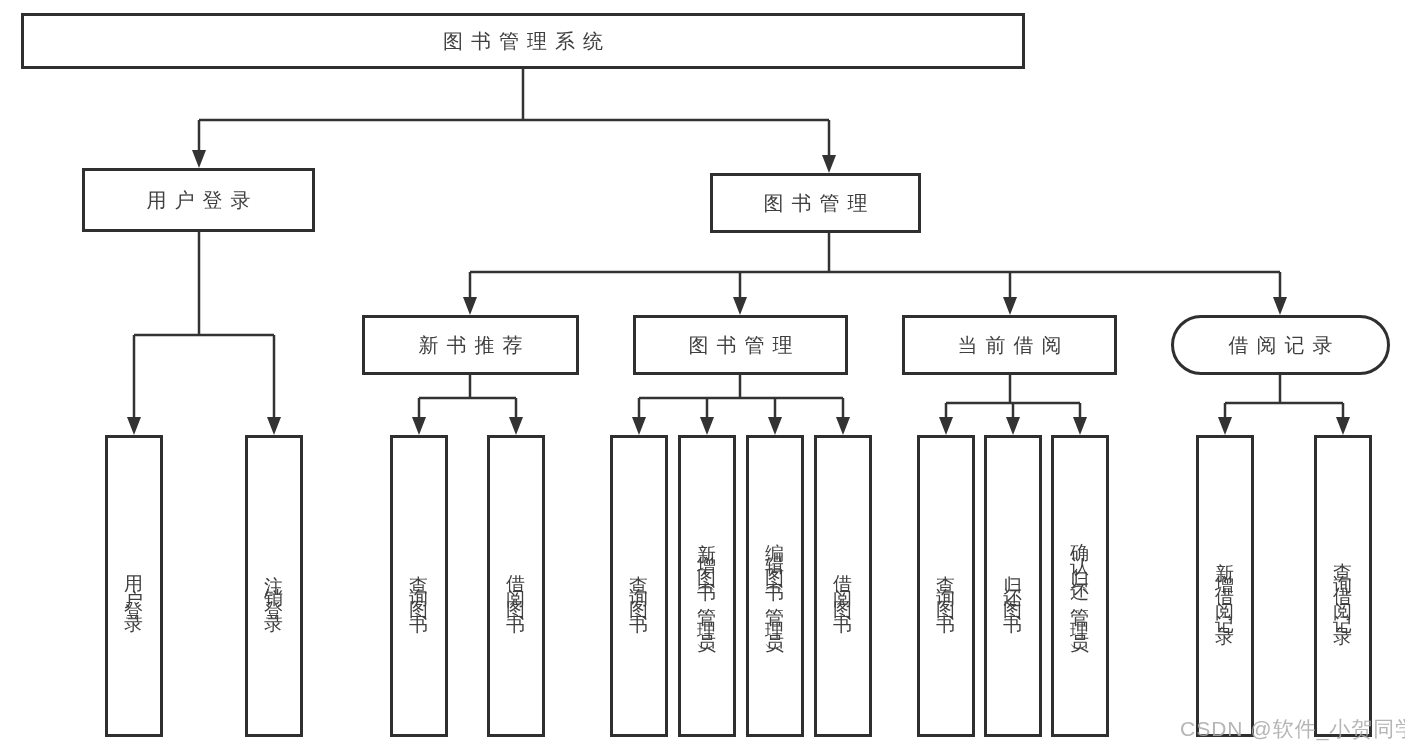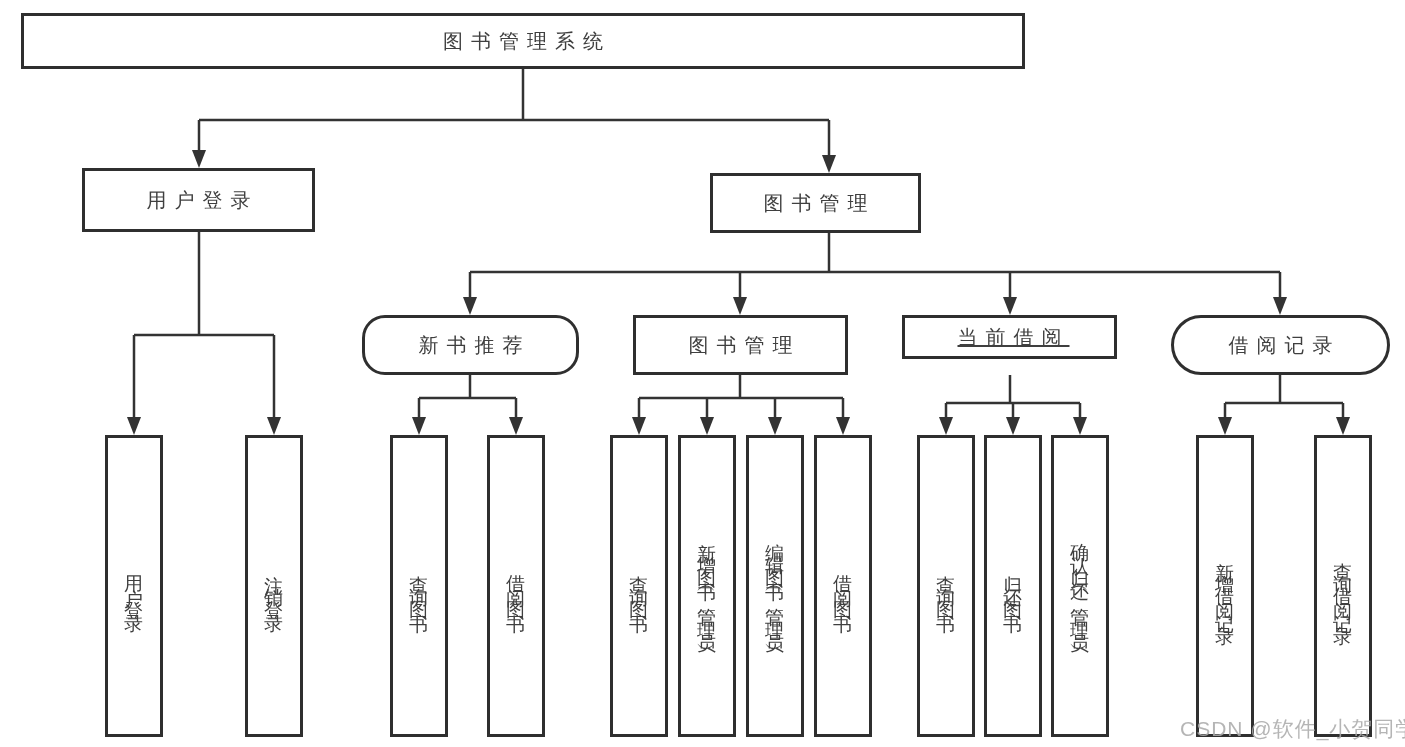--- a/index.html
+++ b/index.html
@@ -33,23 +33,23 @@
     text-orientation:mixed;
     font-size:19px;
     letter-spacing:13px;
     line-height:1;
   }
 
   
   .b-root          {left:21px;  top:13px;  width:1004px;height:56px;}
   .b-user-login    {left:82px;  top:168px; width:233px; height:64px;}
   .b-book-mgmt     {left:710px; top:173px; width:211px; height:60px;}
-  .b-new-book      {left:362px; top:315px; width:217px; height:60px;border-radius:23px;}
+  .b-new-book      {left:362px; top:315px; width:217px; height:60px;}
   .b-book-borrow   {left:633px; top:315px; width:215px; height:60px;}
-  .b-current-borrow{left:902px; top:315px; width:215px; height:44px;text-decoration:underline;}
+  .b-current-borrow{left:902px; top:315px; width:215px; height:60px;}
   .b-borrow-record {left:1171px;top:315px; width:219px; height:60px;border-radius:30px;}
 
   
   .l1 {left:105px;}  .l2 {left:245px;}
   .l3 {left:390px;}  .l4 {left:487px;}
   .l5 {left:610px;}  .l6 {left:678px;}
   .l7 {left:746px;}  .l8 {left:814px;}
   .l9 {left:917px;}  .l10{left:984px;}
   .l11{left:1051px;}
   .l12{left:1196px;} .l13{left:1314px;}

